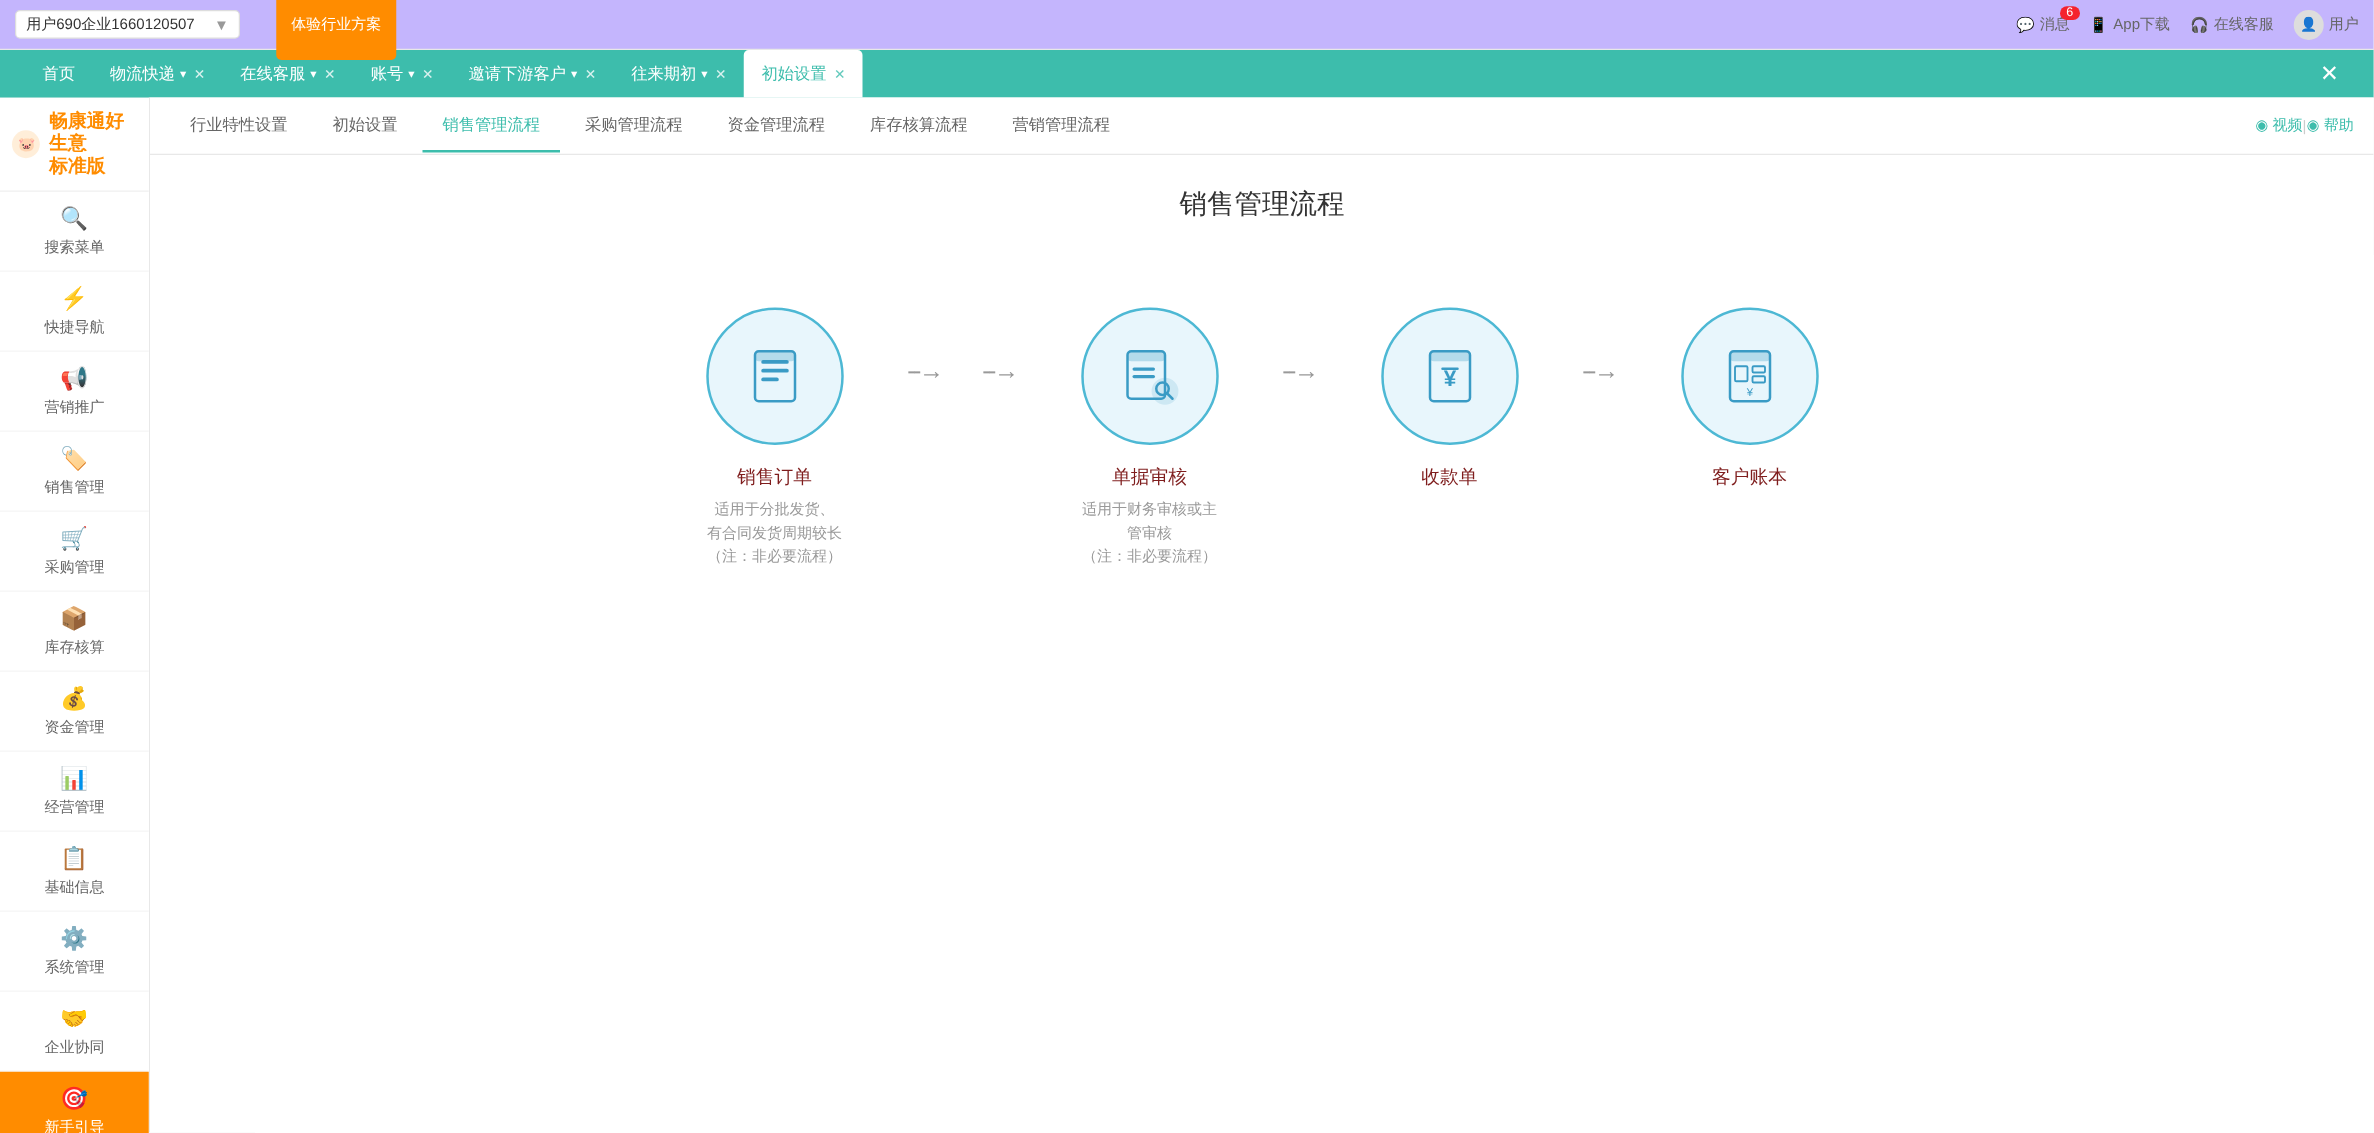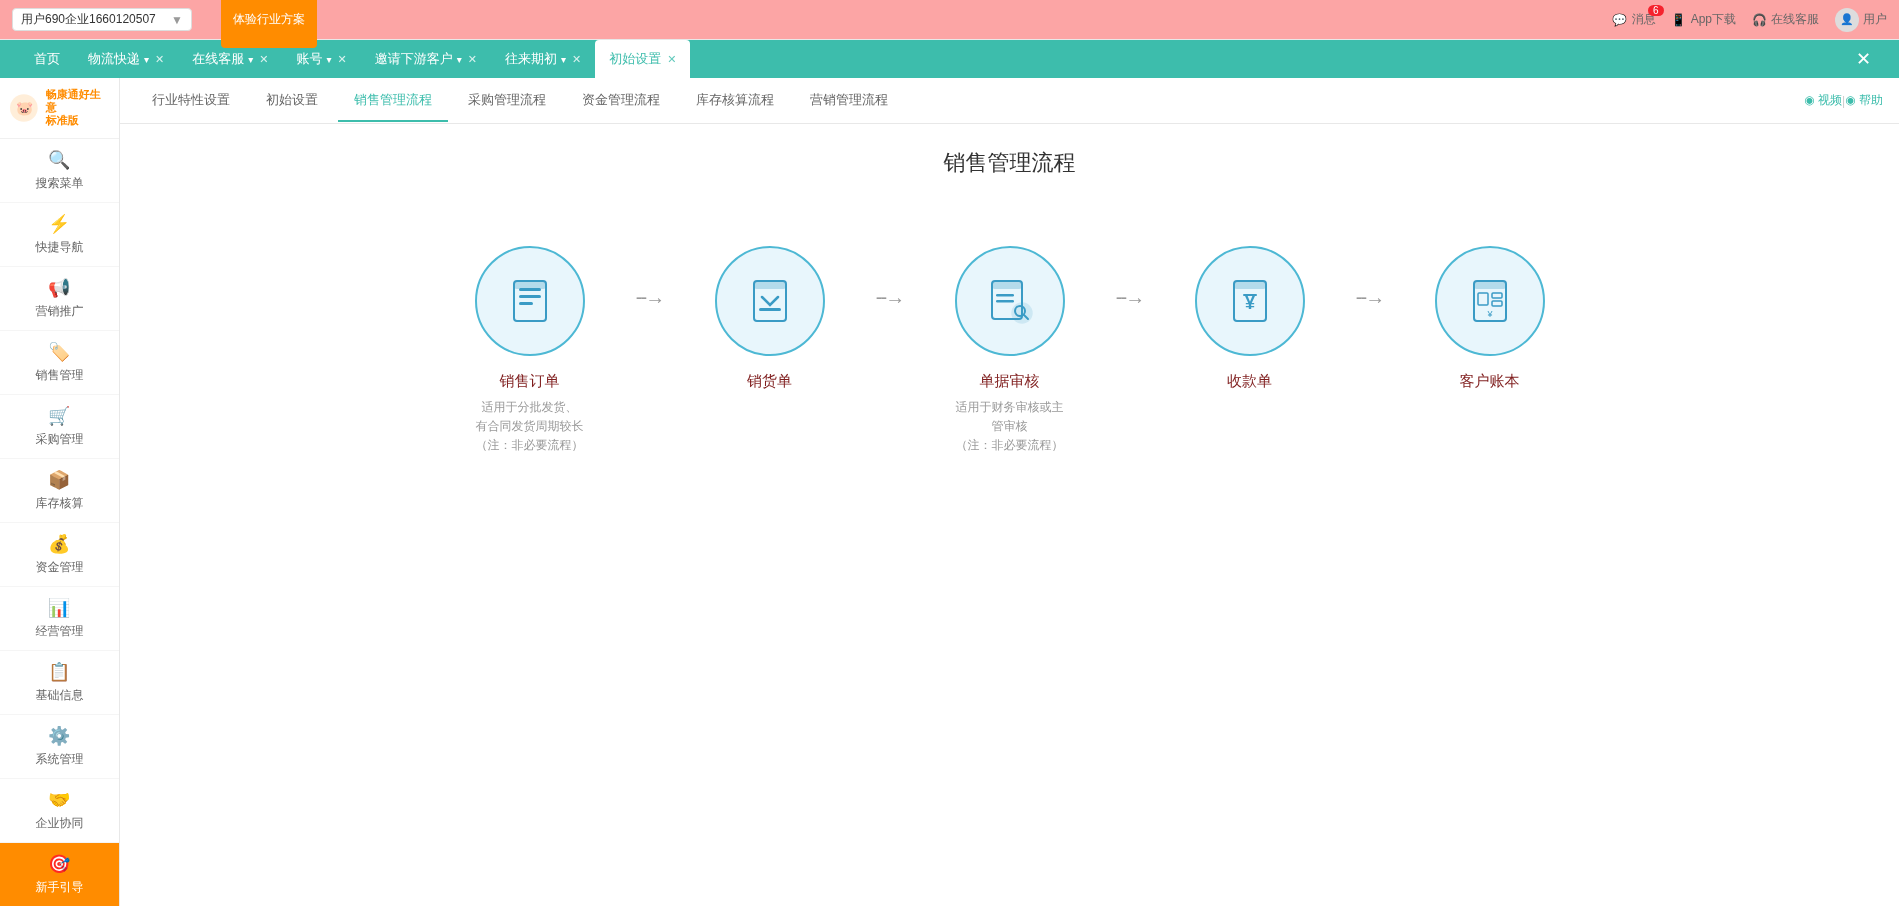--- a/index.html
+++ b/index.html
@@ -3,21 +3,21 @@
   <meta charset="utf-8">
   <style>
     * { box-sizing: border-box; margin: 0; padding: 0; }
     body { font-family: "Microsoft YaHei", "PingFang SC", Arial, sans-serif; font-size: 13px; background: #f5f5f5; color: #333; }
 
     
     .top-header {
       display: flex;
       align-items: center;
       height: 40px;
-      background: #fca5a5;
+      background: #c4b5fd;
       border-bottom: 1px solid #e8e8e8;
       padding: 0 12px;
       justify-content: space-between;
     }
     .top-header-left { display: flex; align-items: center; gap: 8px; }
     .user-selector {
       display: flex; align-items: center;
       border: 1px solid #ddd; border-radius: 4px;
       padding: 2px 8px; font-size: 12px; color: #333;
       background: #fff; cursor: pointer; min-width: 180px;
@@ -55,21 +55,21 @@
     
     .sidebar {
       width: 120px; background: #fff; border-right: 1px solid #e8e8e8;
       display: flex; flex-direction: column; overflow-y: auto;
     }
     .sidebar-logo {
       padding: 10px 8px; border-bottom: 1px solid #f0f0f0;
       display: flex; align-items: center; gap: 6px;
     }
     .logo-icon { width: 32px; height: 32px; }
-    .logo-text { font-size: 11px; color: #ff8c00; font-weight: bold; line-height: 1.2; }
+    .logo-text { font-size: 15px; color: #ff8c00; font-weight: bold; line-height: 1.2; }
     .sidebar-item {
       display: flex; flex-direction: column; align-items: center;
       padding: 10px 4px; cursor: pointer; color: #666; font-size: 12px;
       border-bottom: 1px solid #f5f5f5; gap: 4px;
     }
     .sidebar-item.active { color: #fff; background: #ff8c00; }
     .sidebar-item .s-icon { font-size: 18px; }
 
     
     .content-area { flex: 1; background: #fff; overflow: auto; }
@@ -294,32 +294,20 @@
               <rect x="15" y="27" width="14" height="3" rx="1.5" fill="#3a9bc5"></rect>
               <rect x="10" y="6" width="32" height="8" rx="3" fill="#3a9bc5" opacity="0.3"></rect>
             </svg>
           </div>
           <div class="flow-step-title">销售订单</div>
           <div class="flow-step-desc">适用于分批发货、<br>有合同发货周期较长<br>（注：非必要流程）</div>
         </div>
 
         <div class="flow-arrow">--→</div>
 
-        <div class="flow-step">
-          <div class="flow-circle">
-            <svg viewBox="0 0 52 52" fill="none">
-              <rect x="10" y="6" width="32" height="40" rx="3" fill="#e8f6fc" stroke="#3a9bc5" stroke-width="2"></rect>
-              <rect x="10" y="6" width="32" height="8" rx="3" fill="#3a9bc5" opacity="0.3"></rect>
-              <path d="M18 22 L26 30 L34 22" stroke="#3a9bc5" stroke-width="2.5" fill="none" stroke-linecap="round"></path>
-              <rect x="15" y="33" width="22" height="3" rx="1.5" fill="#3a9bc5"></rect>
-            </svg>
-          </div>
-          <div class="flow-step-title">销货单</div>
-          <div class="flow-step-desc"></div>
-        </div>
 
         <div class="flow-arrow">--→</div>
 
         <div class="flow-step">
           <div class="flow-circle">
             <svg viewBox="0 0 52 52" fill="none">
               <rect x="8" y="6" width="30" height="38" rx="3" fill="#e8f6fc" stroke="#3a9bc5" stroke-width="2"></rect>
               <rect x="8" y="6" width="30" height="8" rx="3" fill="#3a9bc5" opacity="0.3"></rect>
               <rect x="12" y="19" width="18" height="2.5" rx="1.25" fill="#3a9bc5"></rect>
               <rect x="12" y="25" width="18" height="2.5" rx="1.25" fill="#3a9bc5"></rect>

